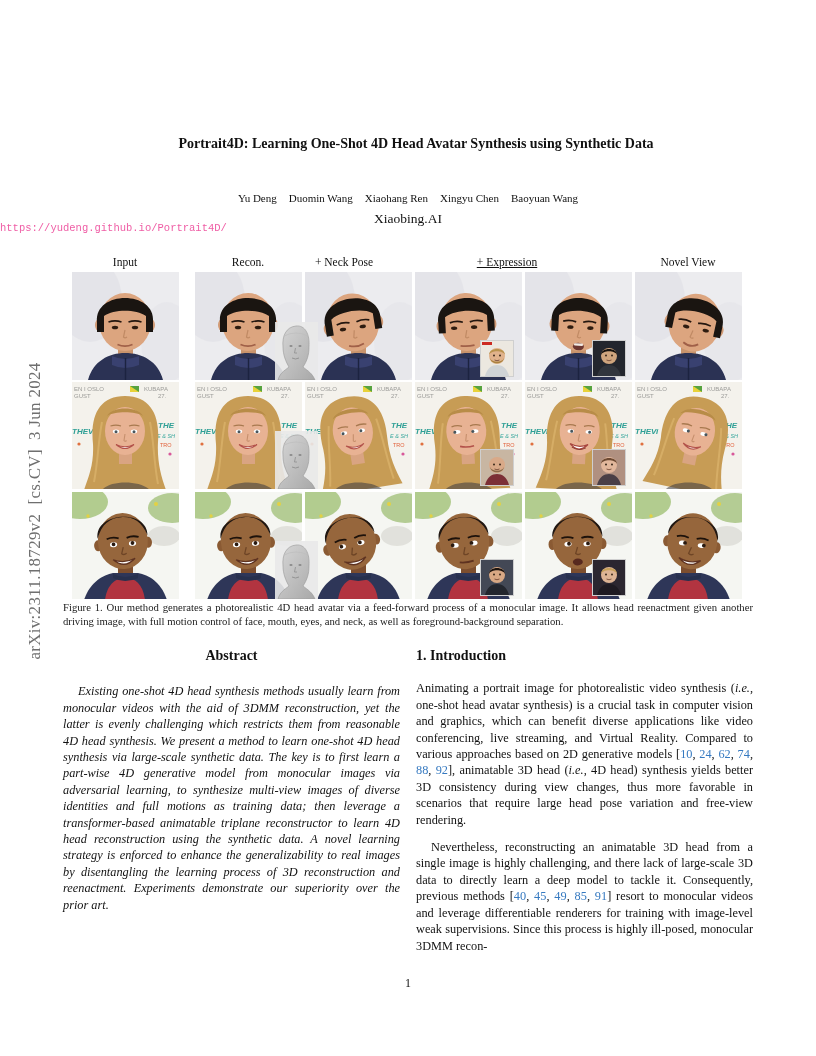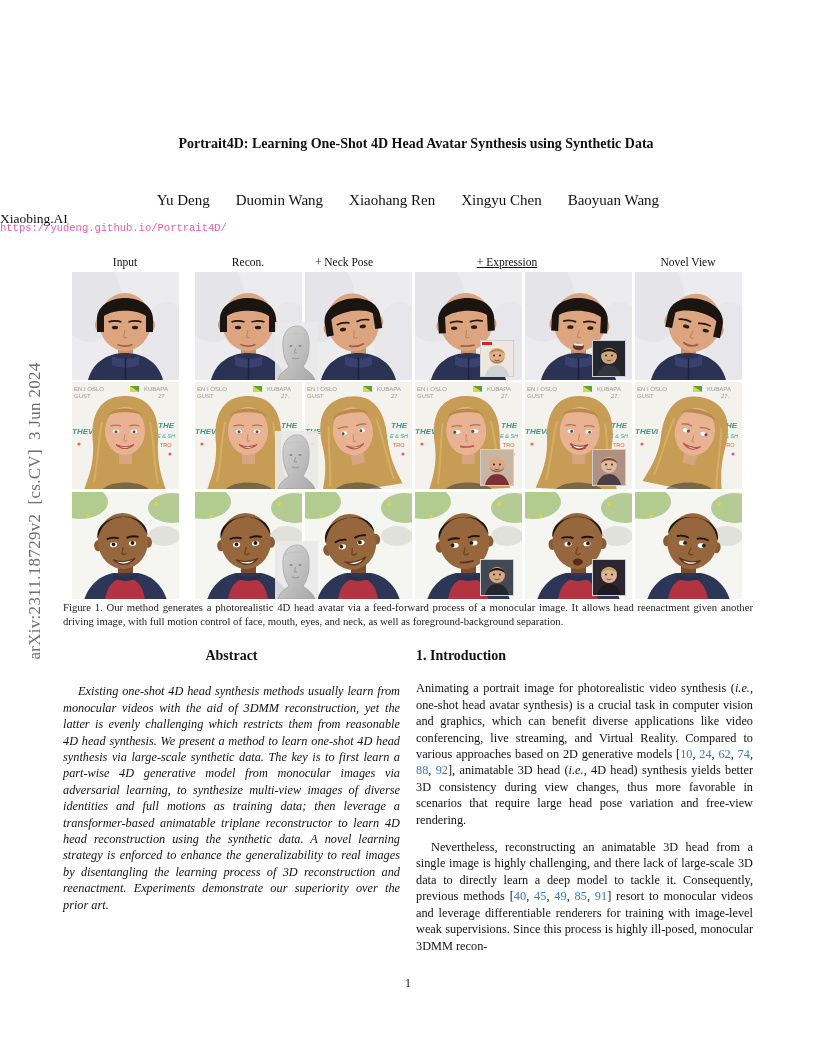--- a/index.html
+++ b/index.html
@@ -6,22 +6,22 @@
   .page{position:relative;width:816px;height:1056px;background:#fff;overflow:hidden;
         font-family:"Liberation Serif",serif;color:#111;}
   
   .banner{position:absolute;left:-194px;top:500px;width:460px;height:22px;
           transform:rotate(-90deg);transform-origin:center;
           font-size:17px;color:#6f6f6f;text-align:center;white-space:pre;letter-spacing:.3px;}
   
   .title{position:absolute;top:136px;left:0;width:816px;text-align:center;
          font-size:14px;font-weight:bold;padding-left:8px;}
   .authors{position:absolute;top:192px;left:0;width:816px;display:flex;
-           justify-content:center;gap:26px;font-size:15px;}
-  .affil{position:absolute;top:211px;left:0;width:816px;text-align:left;font-size:13.5px;}
+           justify-content:center;gap:12px;font-size:11px;}
+  .affil{position:absolute;top:211px;left:0;width:816px;text-align:center;font-size:13.5px;}
   .proj-url{position:absolute;top:222px;left:0;width:816px;text-align:left;
             font-family:"Liberation Mono",monospace;font-size:10.5px;}
   .proj-url a{text-decoration:none;}
   
   .fig-labels{position:absolute;top:256px;left:72px;width:672px;height:16px;font-size:11.5px;text-align:center;}
   .fig-labels span{position:absolute;transform:translateX(-50%);white-space:nowrap;}
   .fig-grid{position:absolute;top:272px;left:72px;width:672px;height:328px;}
   .cell{position:absolute;width:107px;height:107.6px;overflow:hidden;background:#eee;}
   .bust{position:absolute;width:43px;height:58px;}
   .inset{position:absolute;width:34px;height:37px;border:1px solid #cfcfcf;box-sizing:border-box;}

